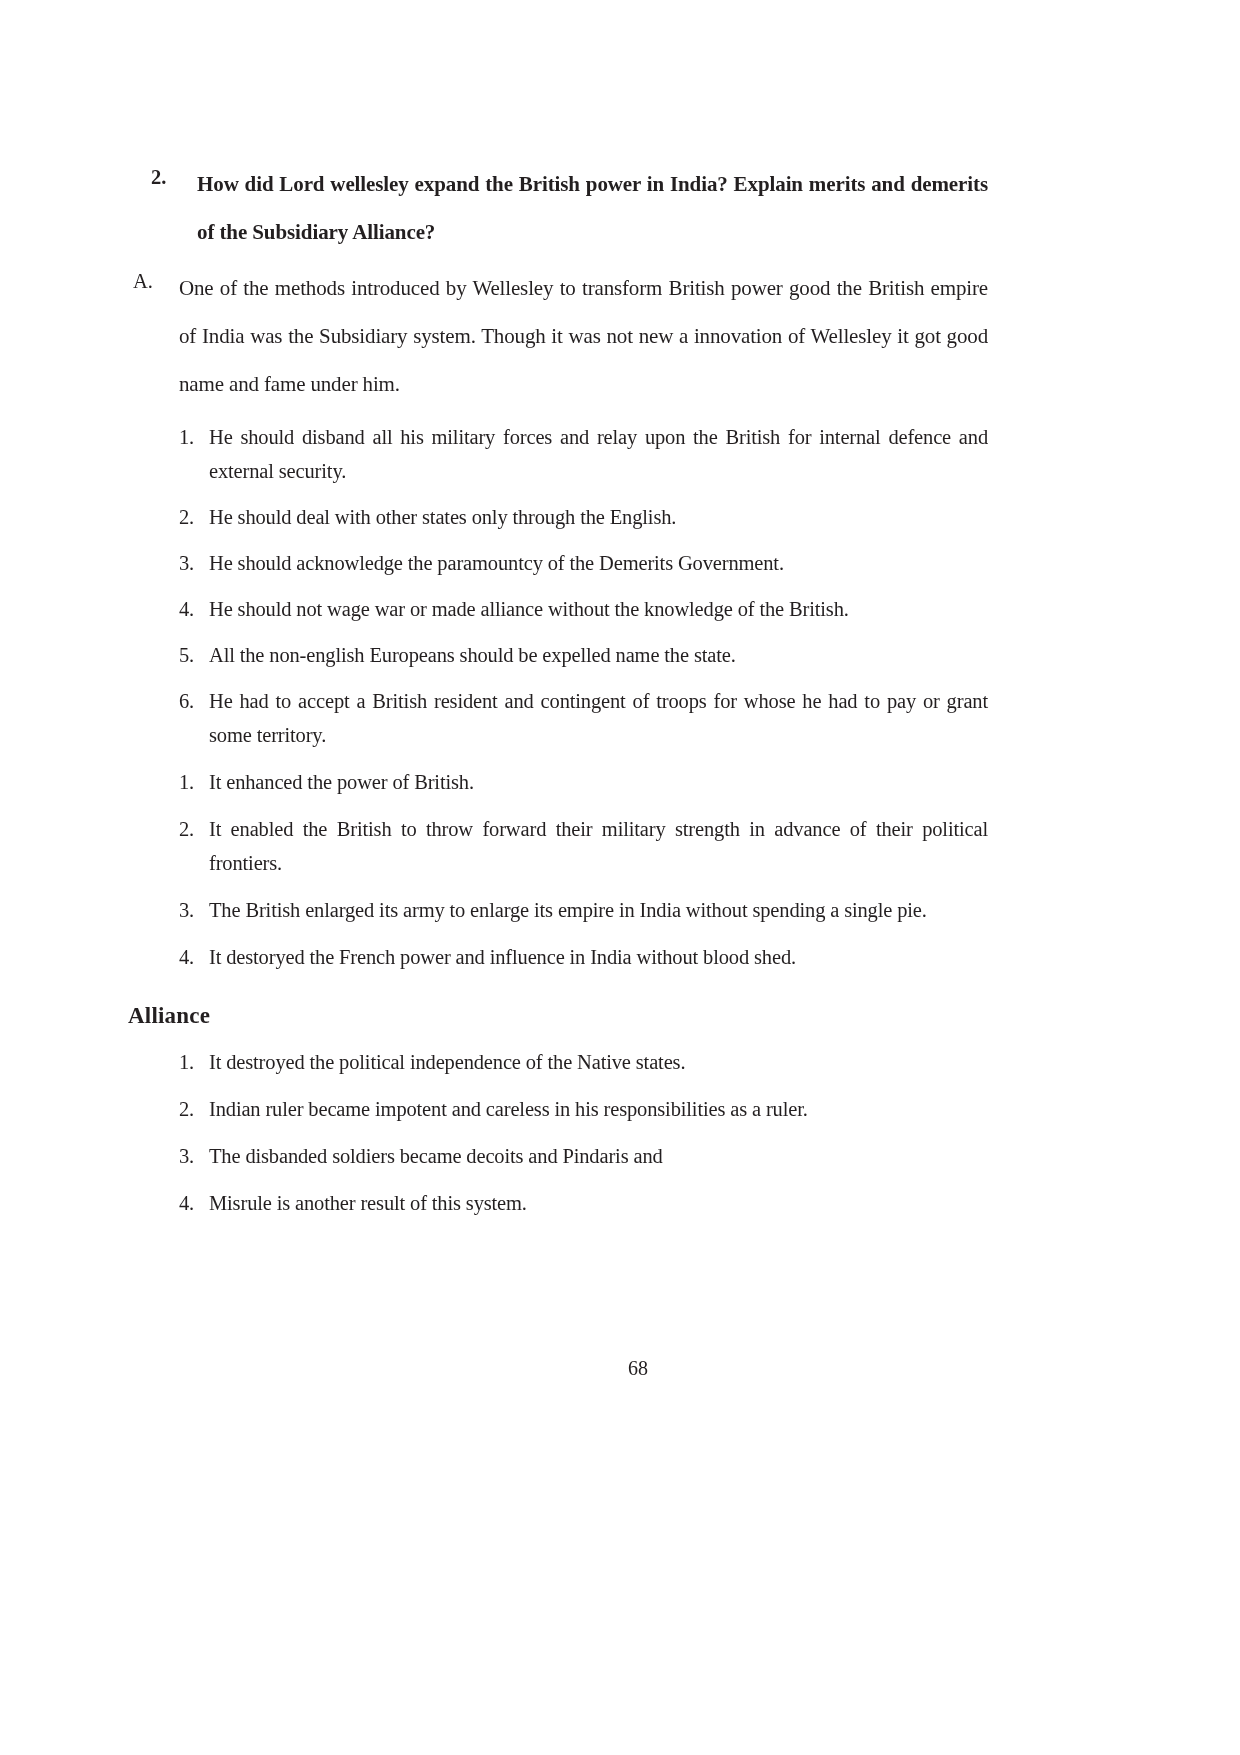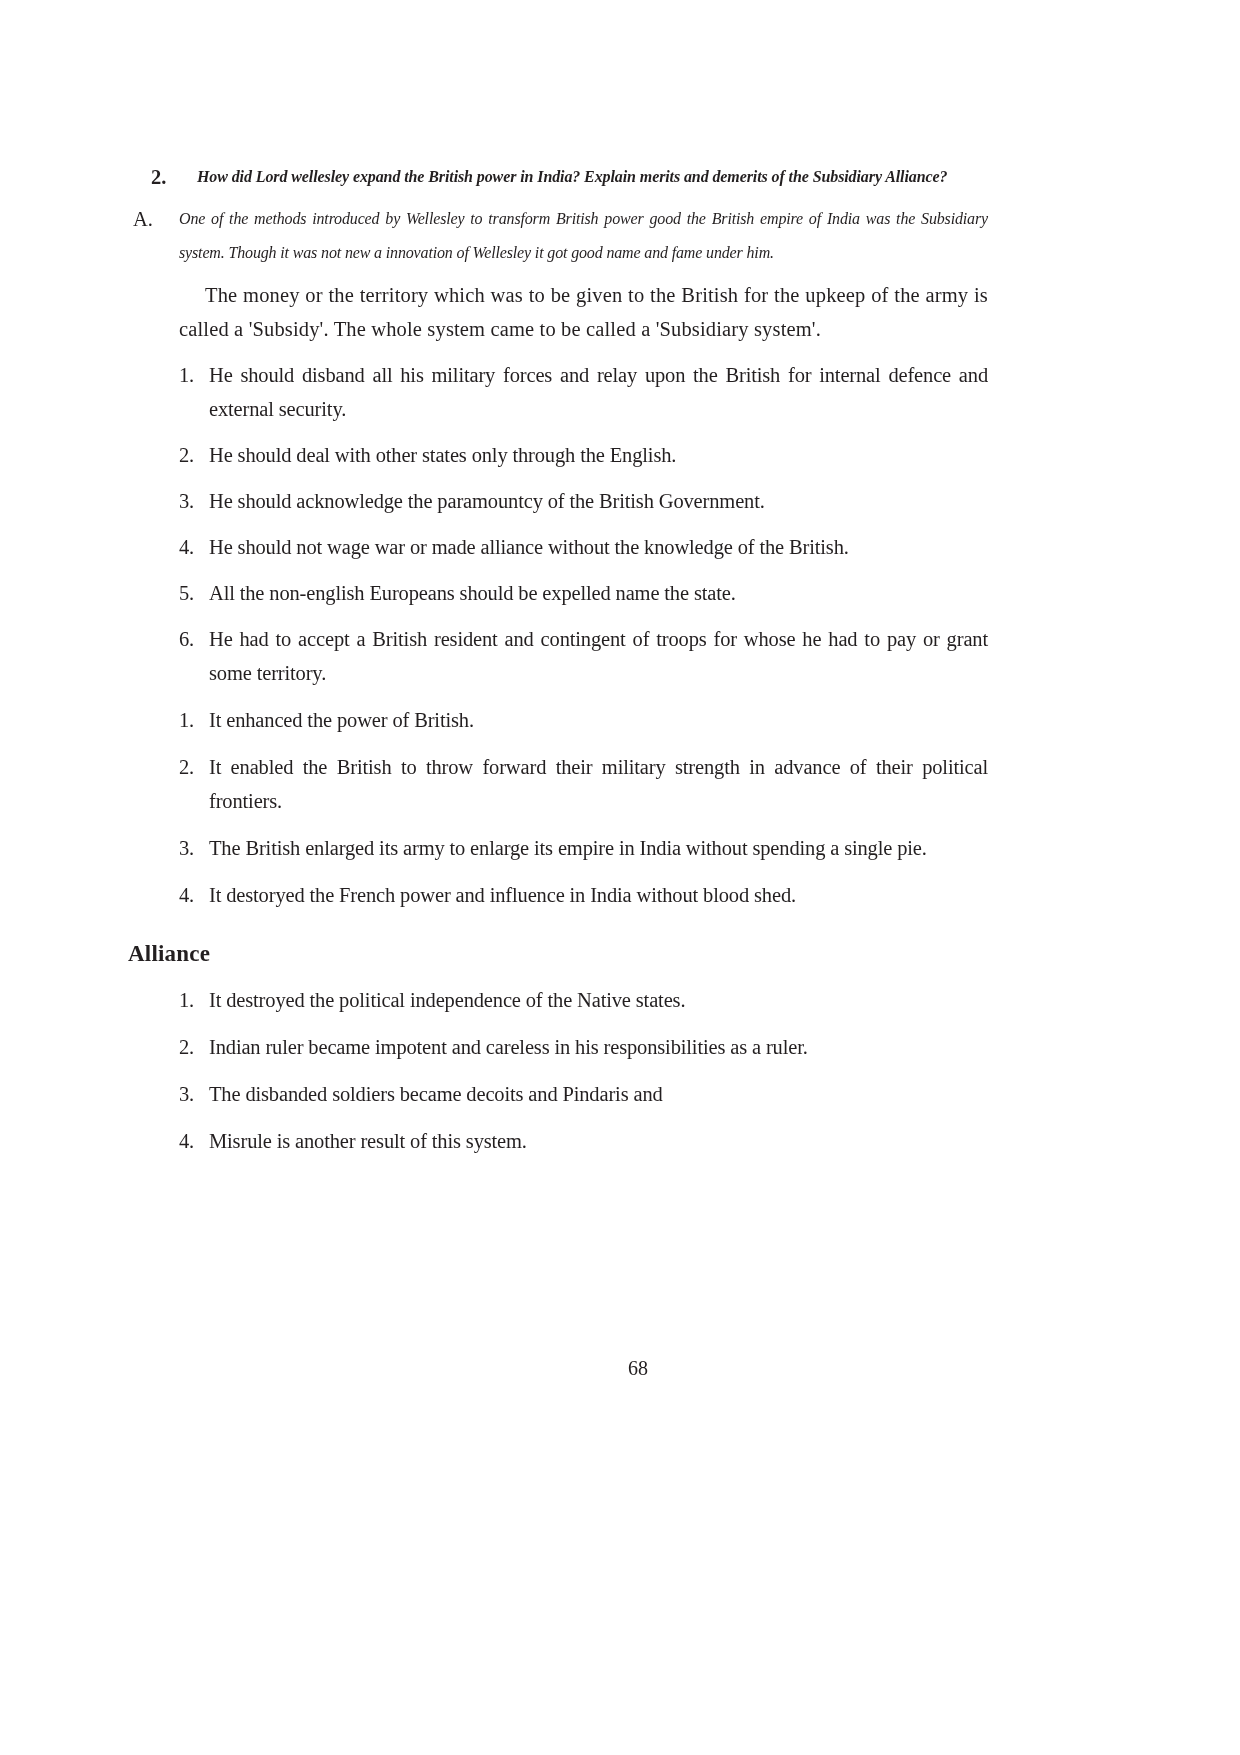--- a/index.html
+++ b/index.html
@@ -39,24 +39,23 @@
   }
   .qa-marker {
     flex: 0 0 auto;
     width: 46px;
     text-align: left;
     font-size: 20.5px;
     line-height: 34px;
   }
   .qa-body {
     flex: 1 1 auto;
-    font-size: 16px;
-    line-height: 34px;
+    font-size: 21px;
+    line-height: 48px;
     text-align: justify;
-    font-style: italic;
   }
 
   .question .qa-marker,
   .question .qa-body {
     font-weight: bold;
     letter-spacing: -0.1px;
   }
   .question .qa-marker { padding-left: 18px; }
 
   .answer .qa-marker { font-size: 20.5px; }
@@ -139,36 +138,35 @@
       <div class="qa-marker">2.</div>
       <div class="qa-body">How did Lord wellesley expand the British power in India?  Explain merits and demerits of the Subsidiary Alliance?</div>
     </div>
 
     <div class="qa-row answer">
       <div class="qa-marker">A.</div>
       <div class="qa-body">One of the methods introduced by Wellesley to transform British power good the British empire of India was the Subsidiary system.  Though it was not new a innovation of Wellesley it got good name and fame under him.</div>
     </div>
 
     <div class="answer-block">
-      <p class="para indent loose">The money or the territory which was to be given to the British for the upkeep of the army is called a 'Subsidy'.  The whole system came to be called a 'Subsidiary system'.</p>
 
     </div>
 
     <ul class="num-list conditions-list">
       <li>
         <span class="num">1.</span>
         <span class="txt">He should disband all his military forces and relay upon the British for internal defence and external security.</span>
       </li>
       <li>
         <span class="num">2.</span>
         <span class="txt">He should deal with other states only through the English.</span>
       </li>
       <li>
         <span class="num">3.</span>
-        <span class="txt">He should acknowledge the paramountcy of the British Government.</span>
+        <span class="txt">He should acknowledge the paramountcy of the Demerits Government.</span>
       </li>
       <li>
         <span class="num">4.</span>
         <span class="txt">He should not wage war or made alliance without the knowledge of the British.</span>
       </li>
       <li>
         <span class="num">5.</span>
         <span class="txt">All the non-english Europeans should be expelled name the state.</span>
       </li>
       <li>

